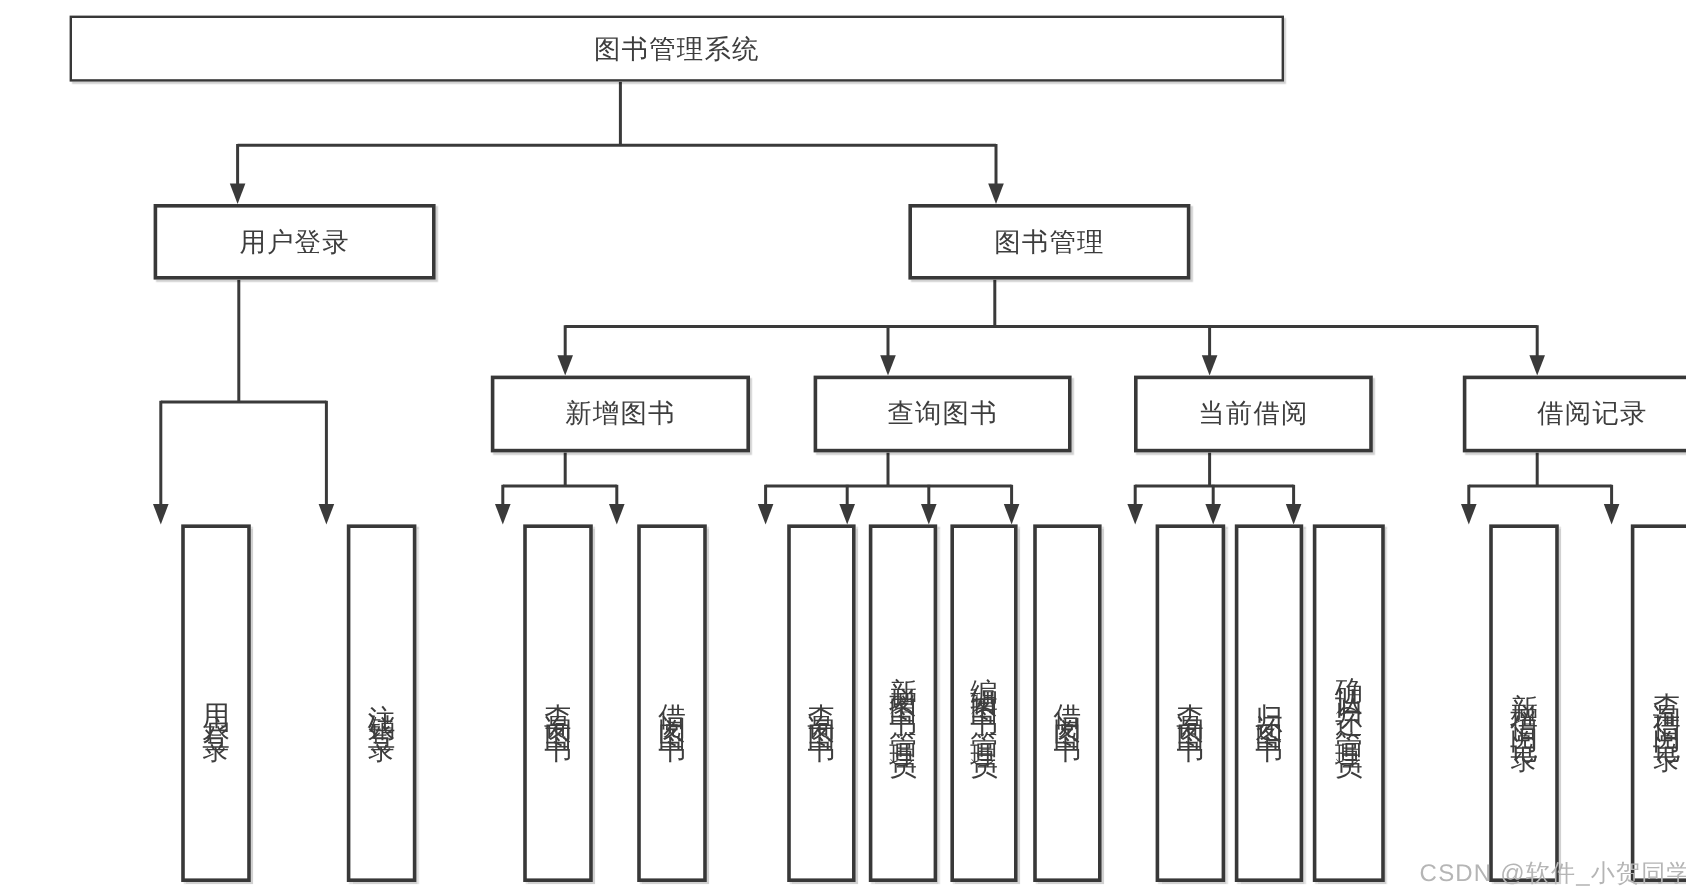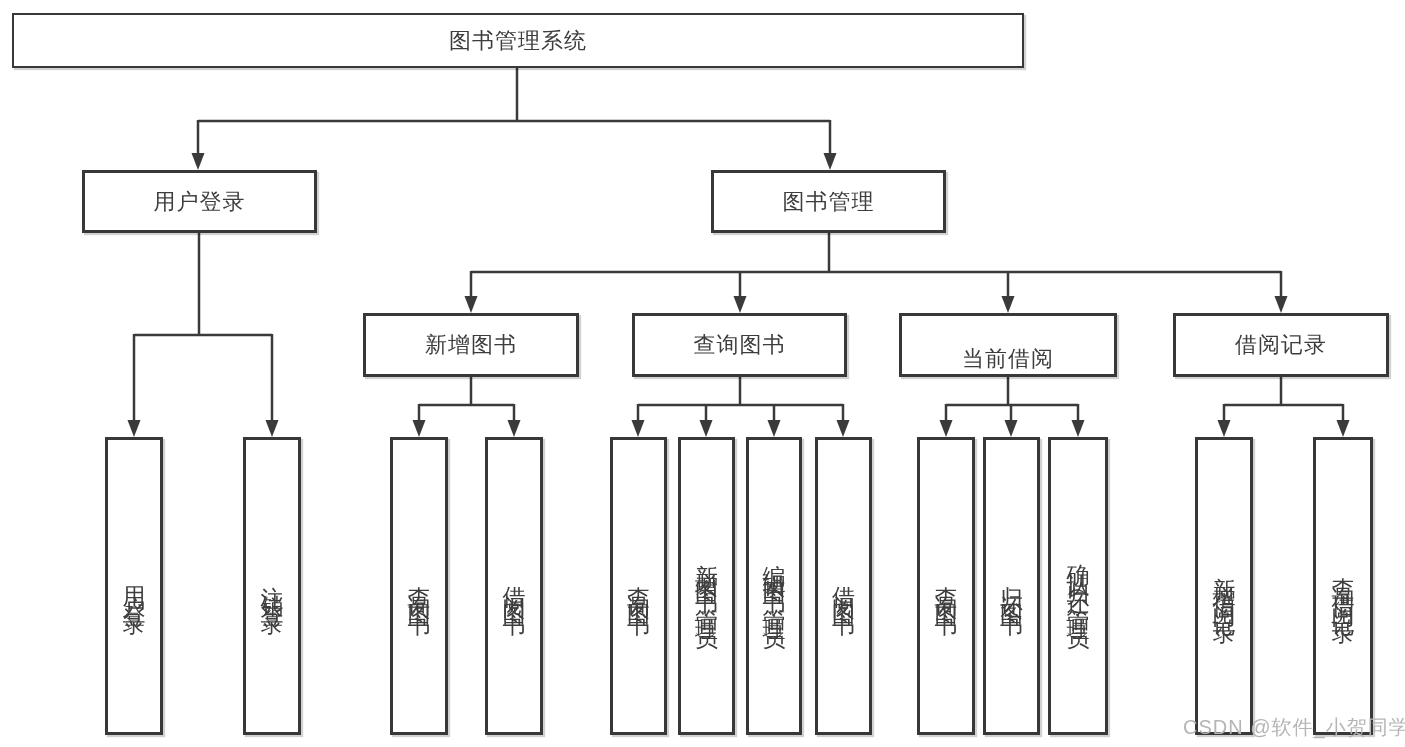--- a/index.html
+++ b/index.html
@@ -26,20 +26,21 @@
   .box {
     position: absolute;
     box-sizing: border-box;
     background: #ffffff;
     border: 3px solid #383838;
     box-shadow: 2px 2px 1px rgba(0,0,0,0.18);
     display: flex;
     align-items: center;
     justify-content: center;
     z-index: 2;
+    margin-left: 46px;
   }
   .box.root { border-width: 2px; }
   .box.h .label {
     font-size: 22px;
     color: #3d3d3d;
     letter-spacing: 1px;
     white-space: nowrap;
   }
   .box.v .label {
     writing-mode: vertical-rl;
@@ -141,21 +142,21 @@
   <div class="box h" style="left:711px; top:170px; width:235px; height:63px;font-family:Liberation Serif, serif;">
     <span class="label">图书管理</span>
   </div>
 
   <div class="box h" style="left:363px; top:313px; width:216px; height:64px;">
     <span class="label">新增图书</span>
   </div>
   <div class="box h" style="left:632px; top:313px; width:215px; height:64px;">
     <span class="label">查询图书</span>
   </div>
-  <div class="box h" style="left:899px; top:313px; width:218px; height:64px;align-items:flex-end;">
+  <div class="box h" style="left:899px; top:313px; width:199px; height:64px;">
     <span class="label">当前借阅</span>
   </div>
   <div class="box h" style="left:1173px; top:313px; width:216px; height:64px;">
     <span class="label">借阅记录</span>
   </div>
 
   <div class="box v" style="left:105px; top:437px; width:58px; height:298px;">
     <span class="label">用户登录</span>
   </div>
   <div class="box v" style="left:243px; top:437px; width:58px; height:298px;">

